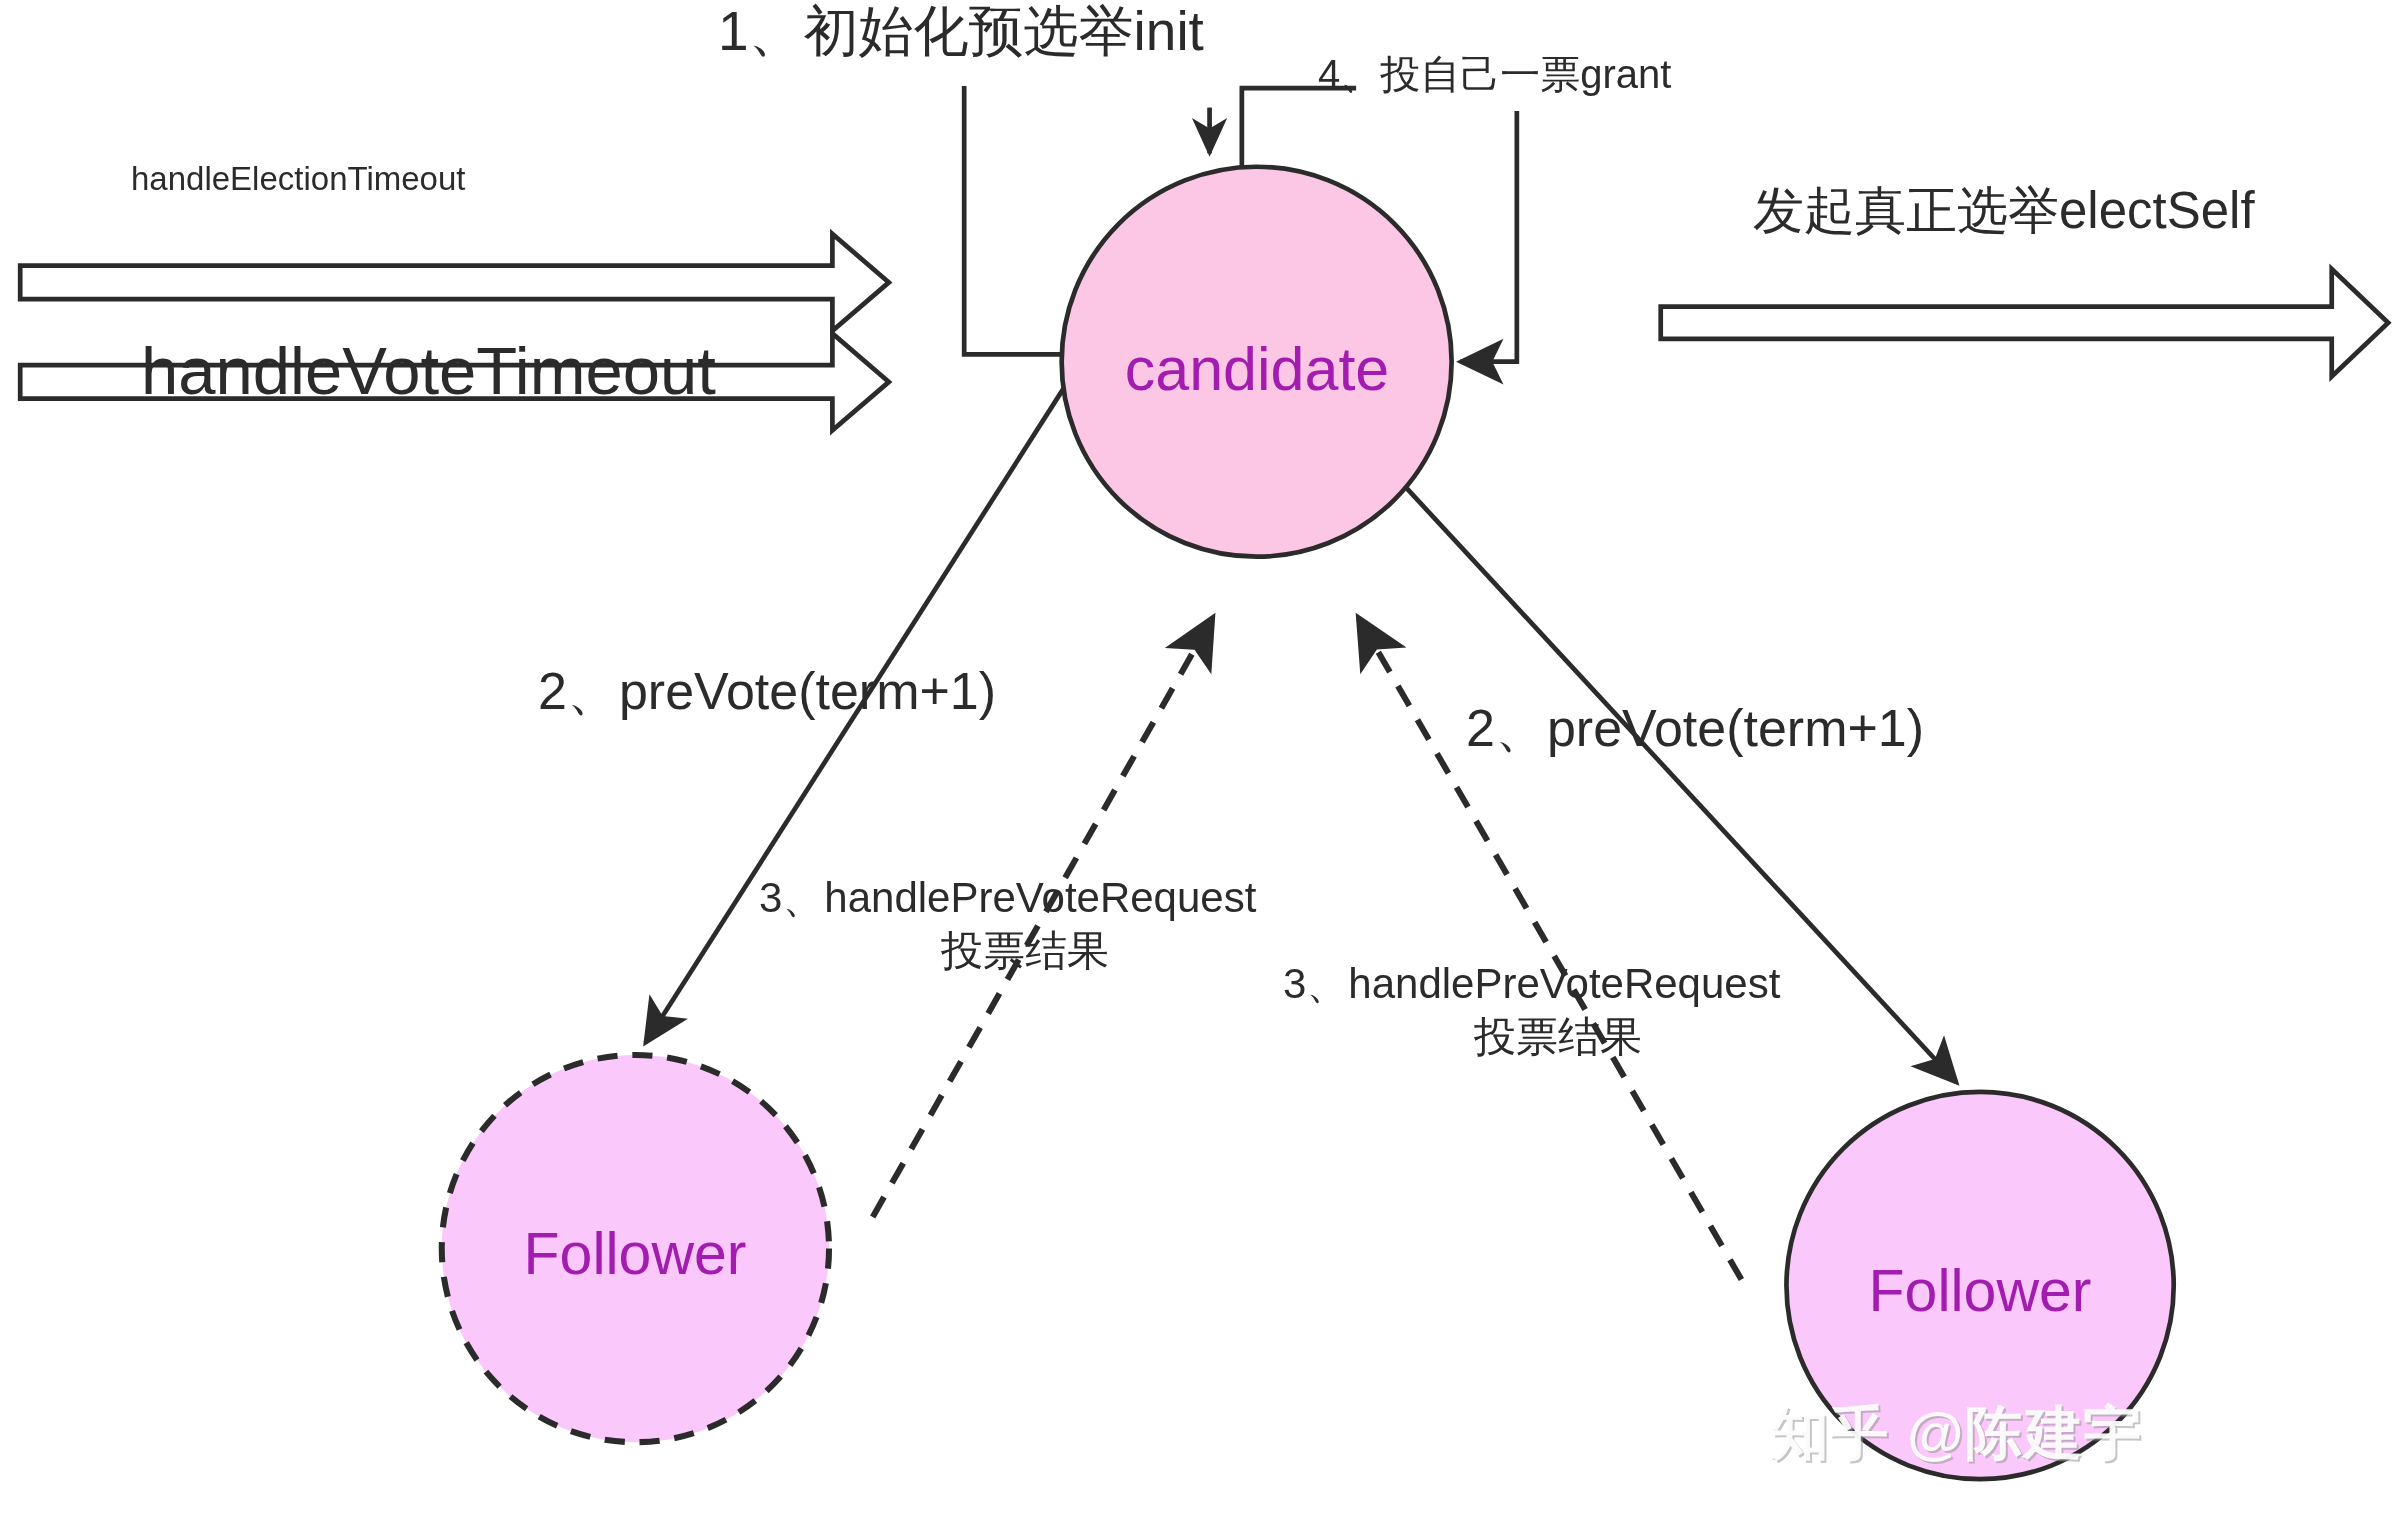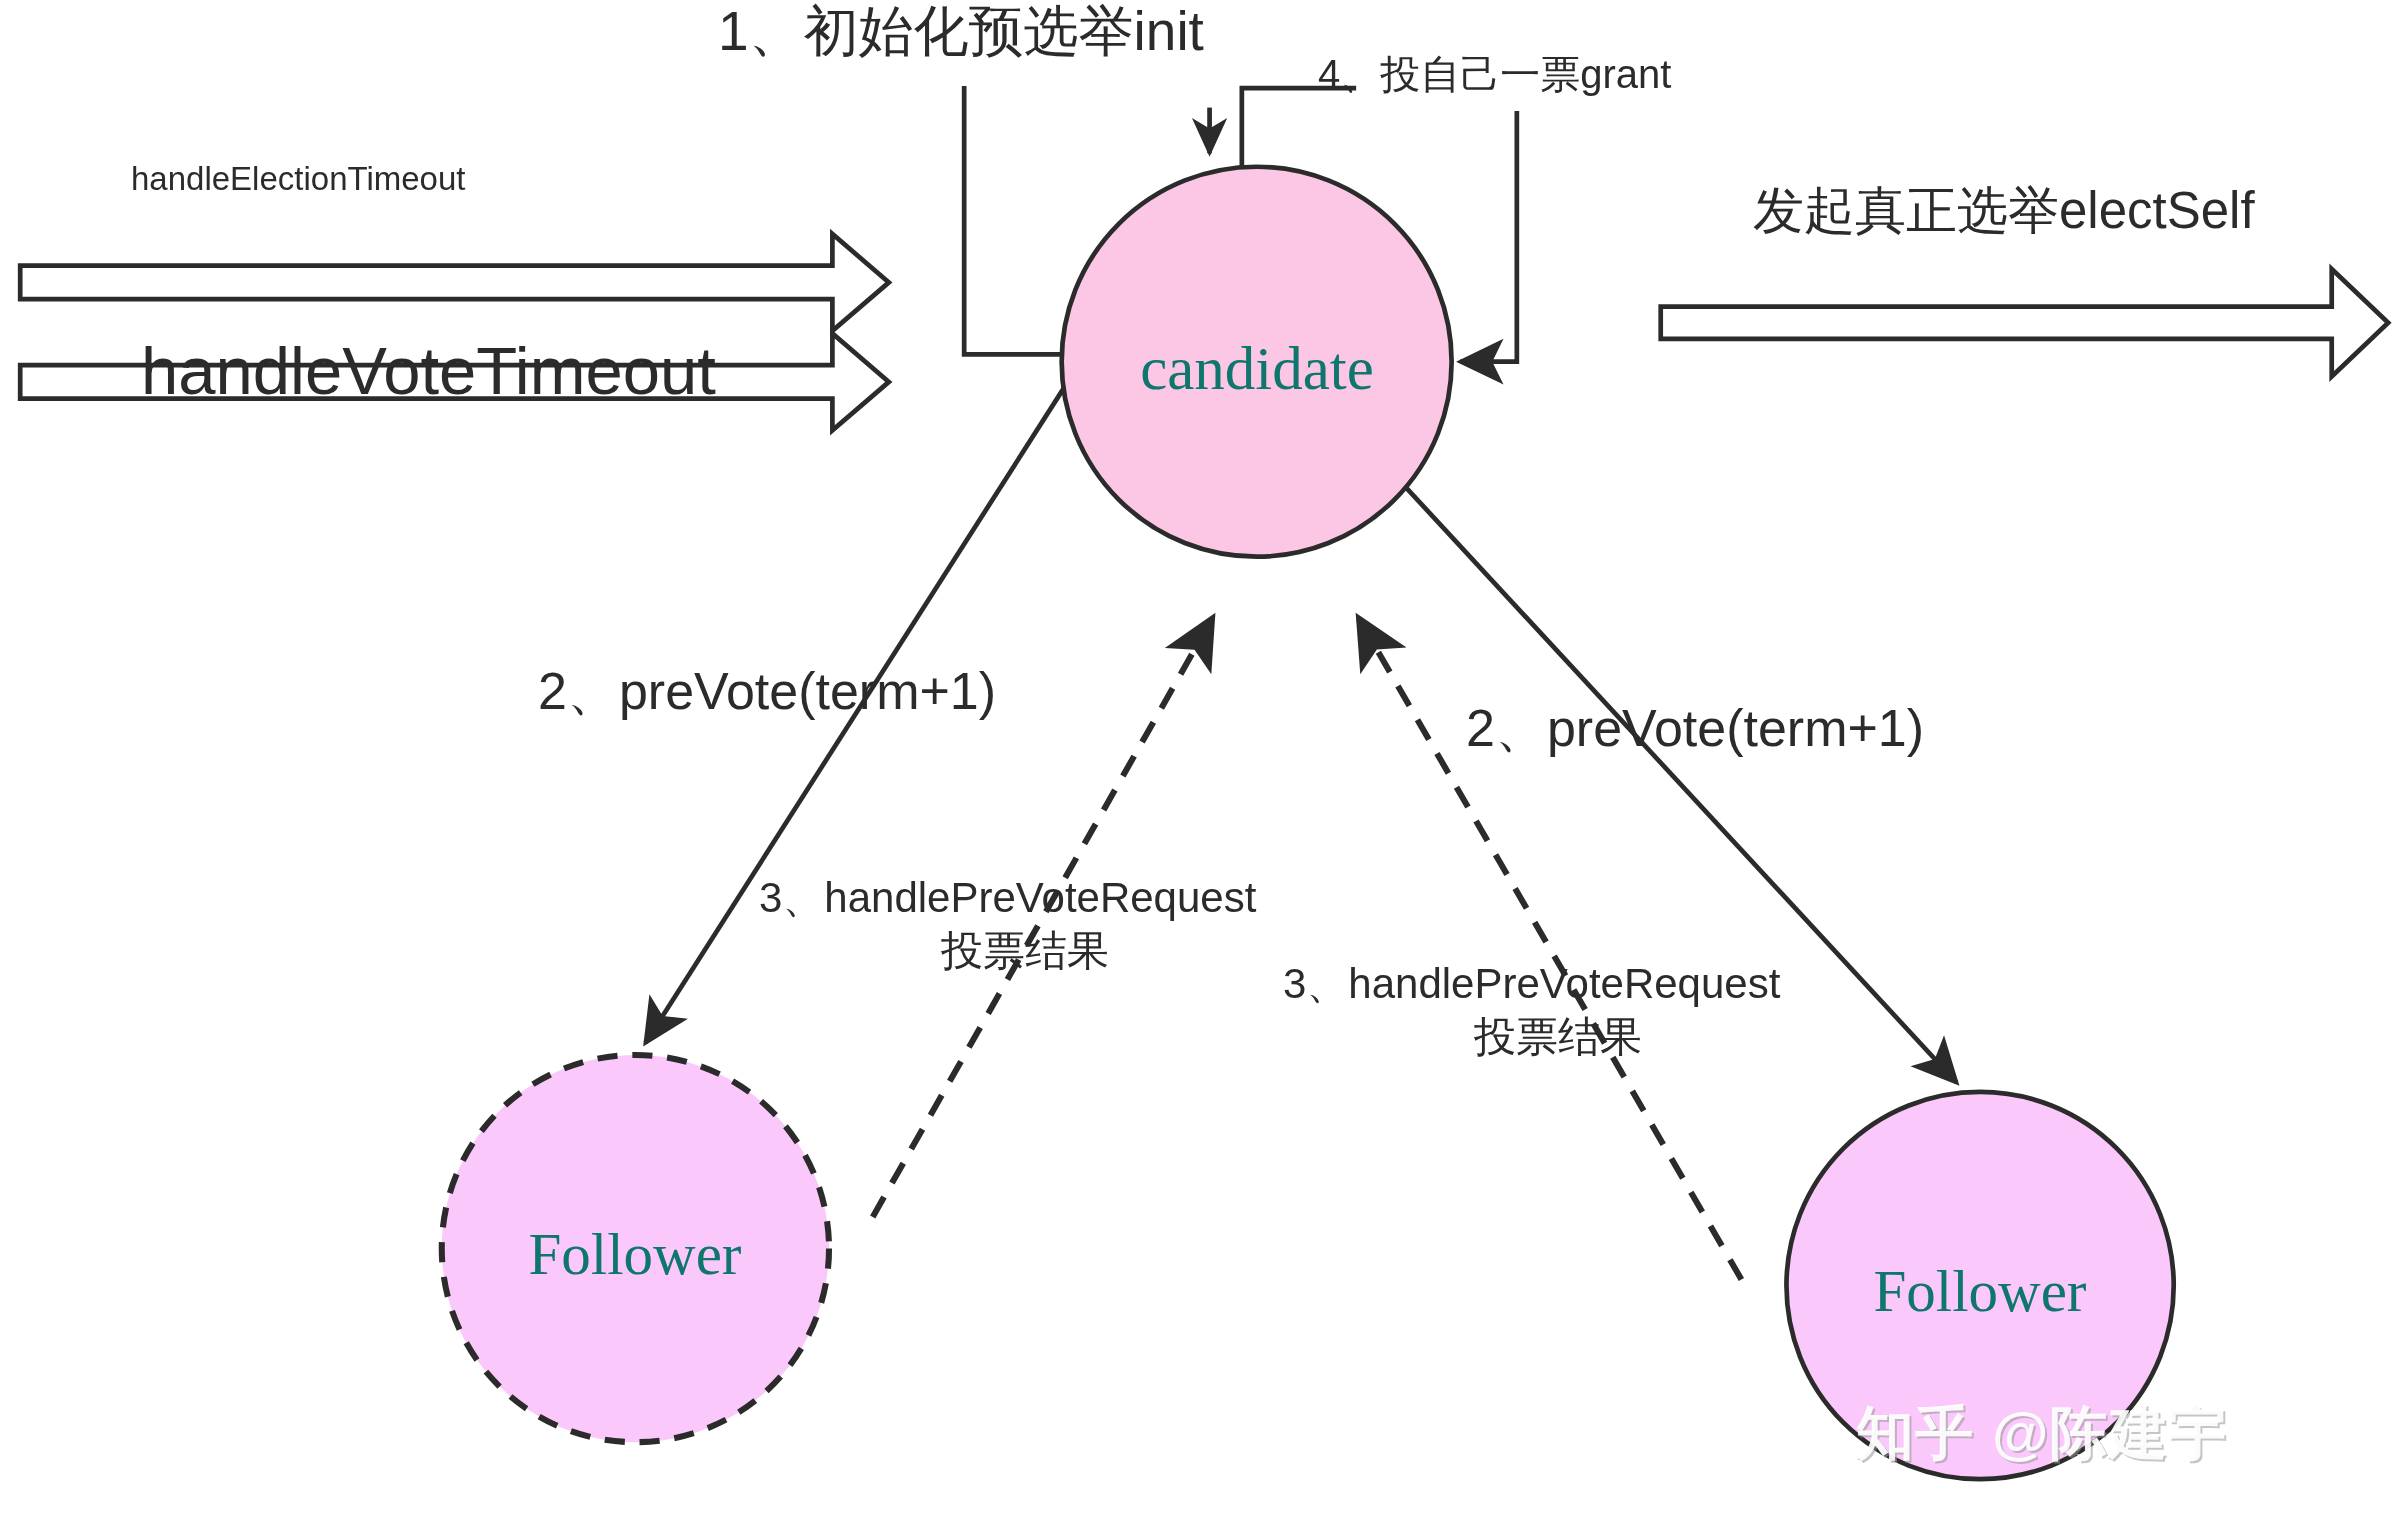--- a/index.html
+++ b/index.html
@@ -26,22 +26,22 @@
   }
   .lbl {
     position: absolute;
     color: #2b2b2b;
     font-family: "Liberation Sans", "DejaVu Sans", sans-serif;
     white-space: nowrap;
     line-height: 1.12;
   }
   .node-text {
     position: absolute;
-    color: #0f766e;
-    font-family: Liberation Serif, serif;
+    color: #a21caf;
+    font-family: Liberation Sans, sans-serif;
     white-space: nowrap;
     transform: translate(-50%, -50%);
     pointer-events: none;
   }
   .watermark {
     position: absolute;
     font-family: "Liberation Sans", "DejaVu Sans", sans-serif;
     font-size: 58px;
     font-weight: bold;
     color: rgba(255,255,255,0.92);
@@ -133,16 +133,16 @@
   <div class="lbl" style="left:538px; top:662px; font-size:52px;">2、preVote(term+1)</div>
 
   <div class="lbl" style="left:1466px; top:699px; font-size:52px;">2、preVote(term+1)</div>
 
   <div class="lbl" style="left:759px; top:874px; font-size:42px;">3、handlePreVoteRequest</div>
   <div class="lbl" style="left:941px; top:927px; font-size:42px;">投票结果</div>
 
   <div class="lbl" style="left:1283px; top:960px; font-size:42px;">3、handlePreVoteRequest</div>
   <div class="lbl" style="left:1474px; top:1013px; font-size:42px;">投票结果</div>
 
-  <div class="watermark" style="left:1856px; top:1395px;">知乎 @陈建宇</div>
+  <div class="watermark" style="left:1771px; top:1395px;">知乎 @陈建宇</div>
 
 </div>
 
 
 </body></html>

